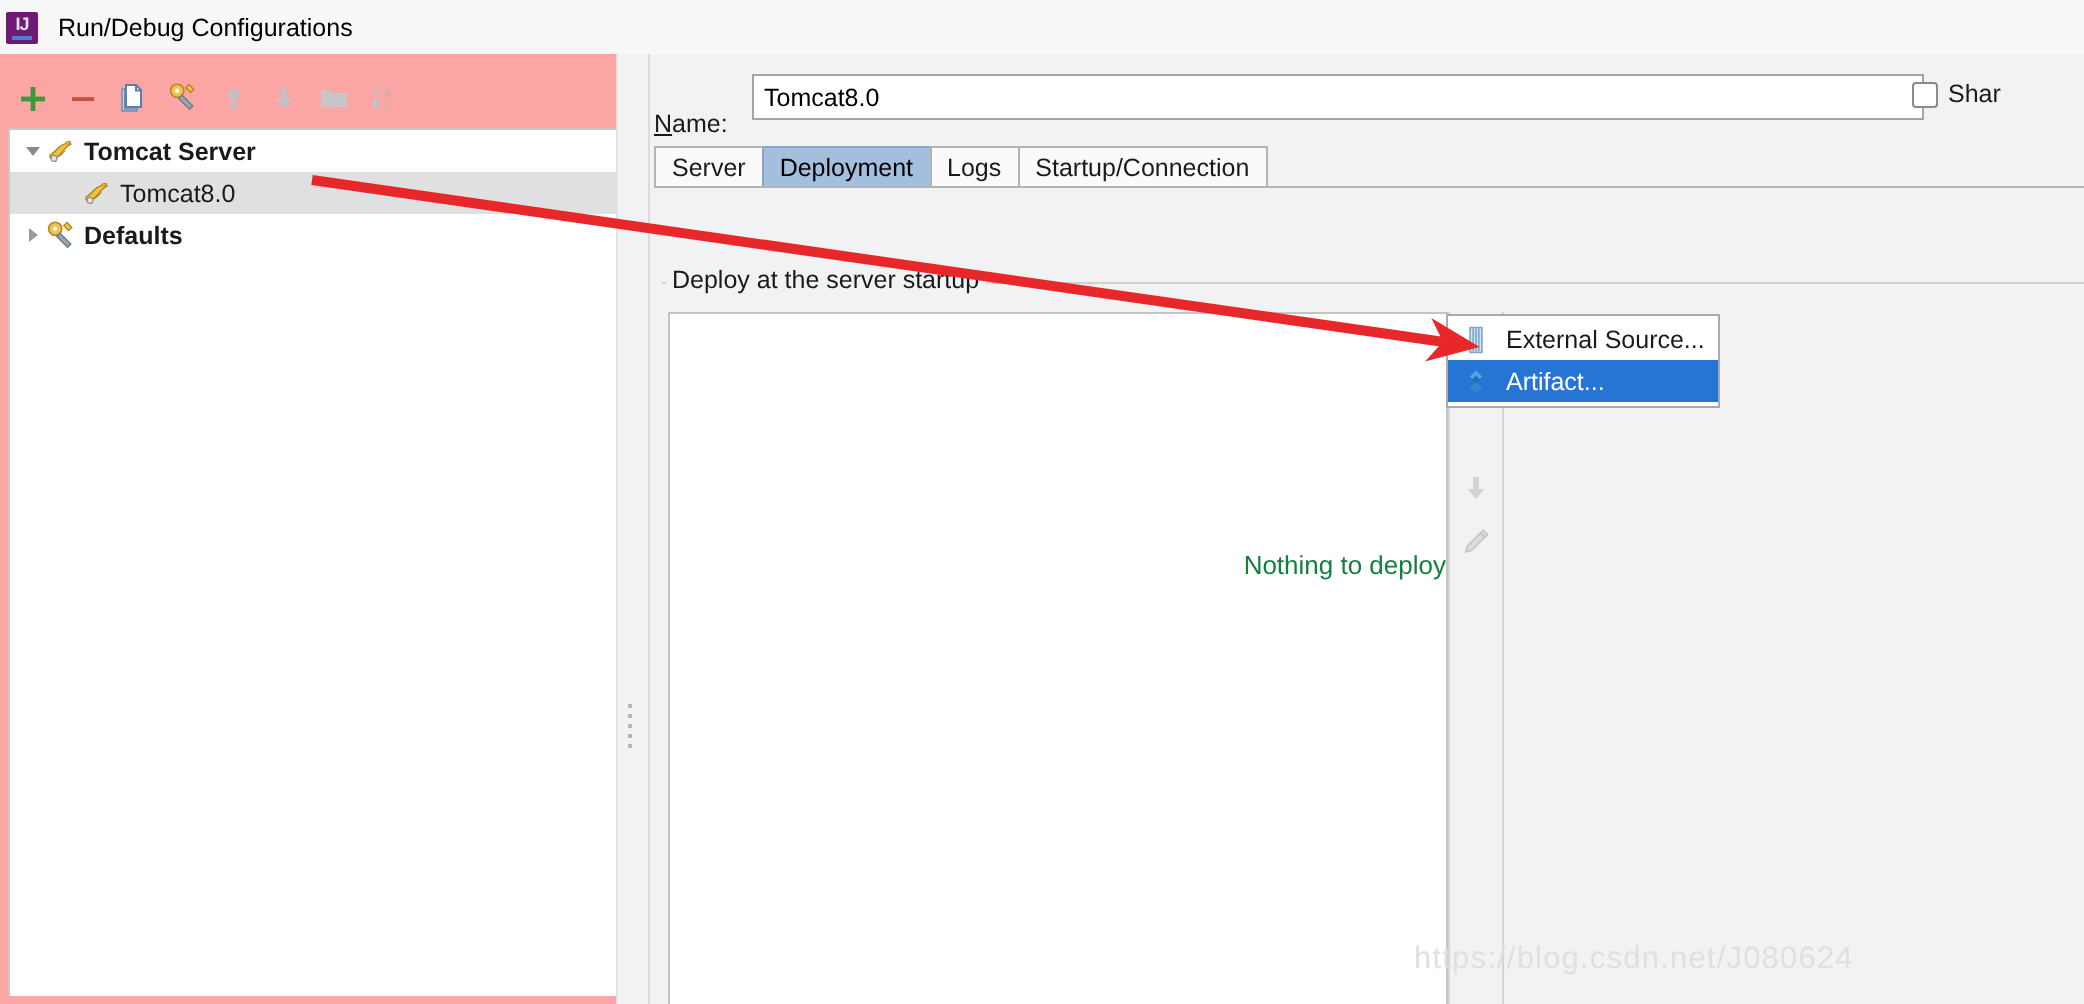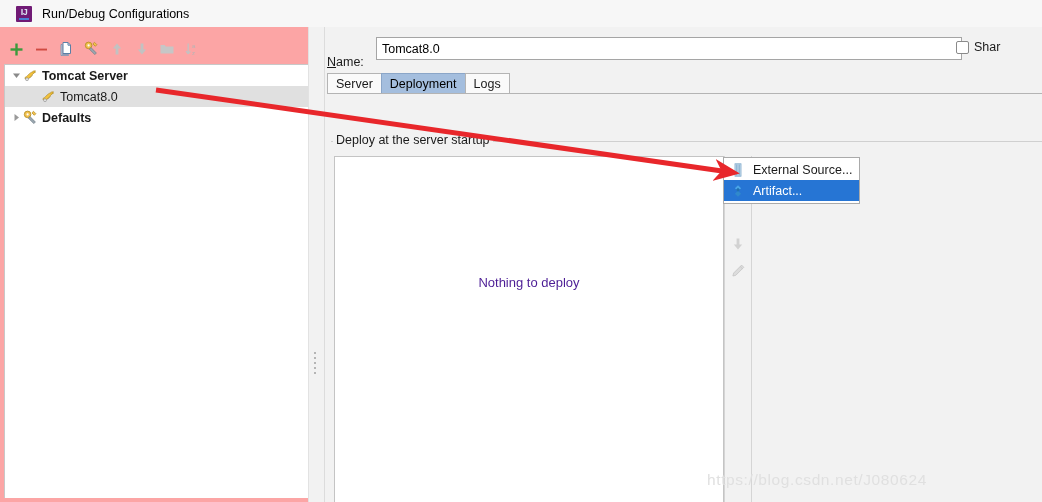--- a/index.html
+++ b/index.html
@@ -22,21 +22,21 @@
     position: absolute;
     left: 0; top: 0;
     width: 1042px; height: 27px;
     background: #f7f7f7;
     border-bottom: 1px solid #d4d4d4;
     display: flex;
     align-items: center;
   }
   #ij-icon {
     width: 16px; height: 16px;
-    margin-left: 16px;
+    margin-left: 3px;
     background: #701a75;
     border-radius: 1px;
     position: relative;
     flex: 0 0 auto;
   }
   #ij-icon .ij-text {
     position: absolute;
     left: 0; right: 0; top: 1px;
     text-align: center;
     font-size: 9px;
@@ -252,22 +252,22 @@
     left: 9px; top: 129px;
     width: 390px; height: 361px;
     background: #ffffff;
     border: 1px solid #c4c4c4;
     box-sizing: border-box;
   }
   #nothing-text {
     position: absolute;
     left: 0; right: 0;
     top: 118px;
-    text-align: center;
-    color: #4c1d95;
+    text-align: right;
+    color: #15803d;
     font-size: 13px;
   }
 
   
   #side-toolbar {
     position: absolute;
     left: 399px; top: 129px;
     width: 28px; height: 361px;
     background: #f2f2f2;
     border-left: 1px solid #d5d5d5;
@@ -484,20 +484,21 @@
       <div id="share-wrap">
         <span id="share-box"></span>
         <span id="share-label">Shar</span>
       </div>
     </div>
 
     <div id="tabs">
       <div class="tab">Server</div>
       <div class="tab active">Deployment</div>
       <div class="tab">Logs</div>
+      <div class="tab">Startup/Connection</div>
     </div>
     <div id="tab-underline"></div>
 
     <div id="group-label">Deploy at the server startup</div>
     <div id="group-line"></div>
 
     <div id="deploy-list">
       <div id="nothing-text">Nothing to deploy</div>
     </div>
 

